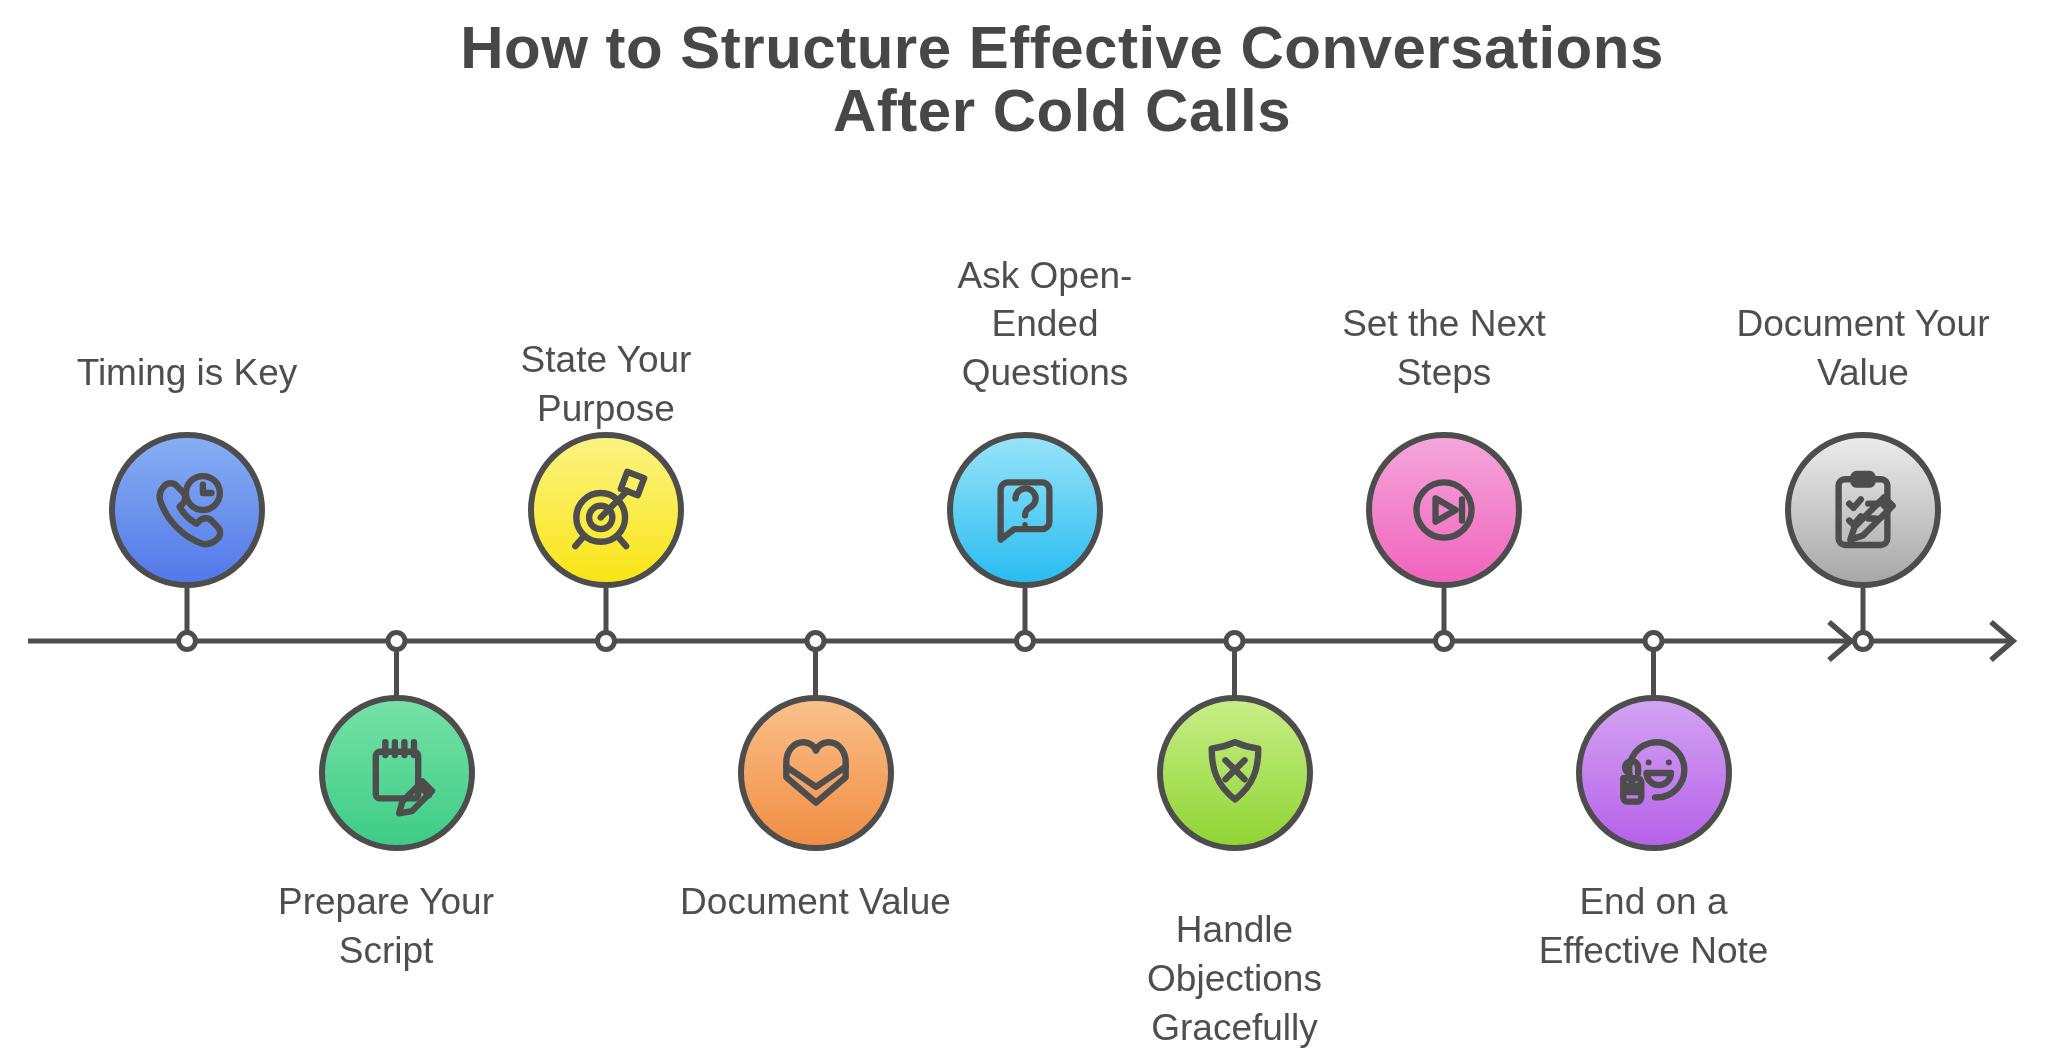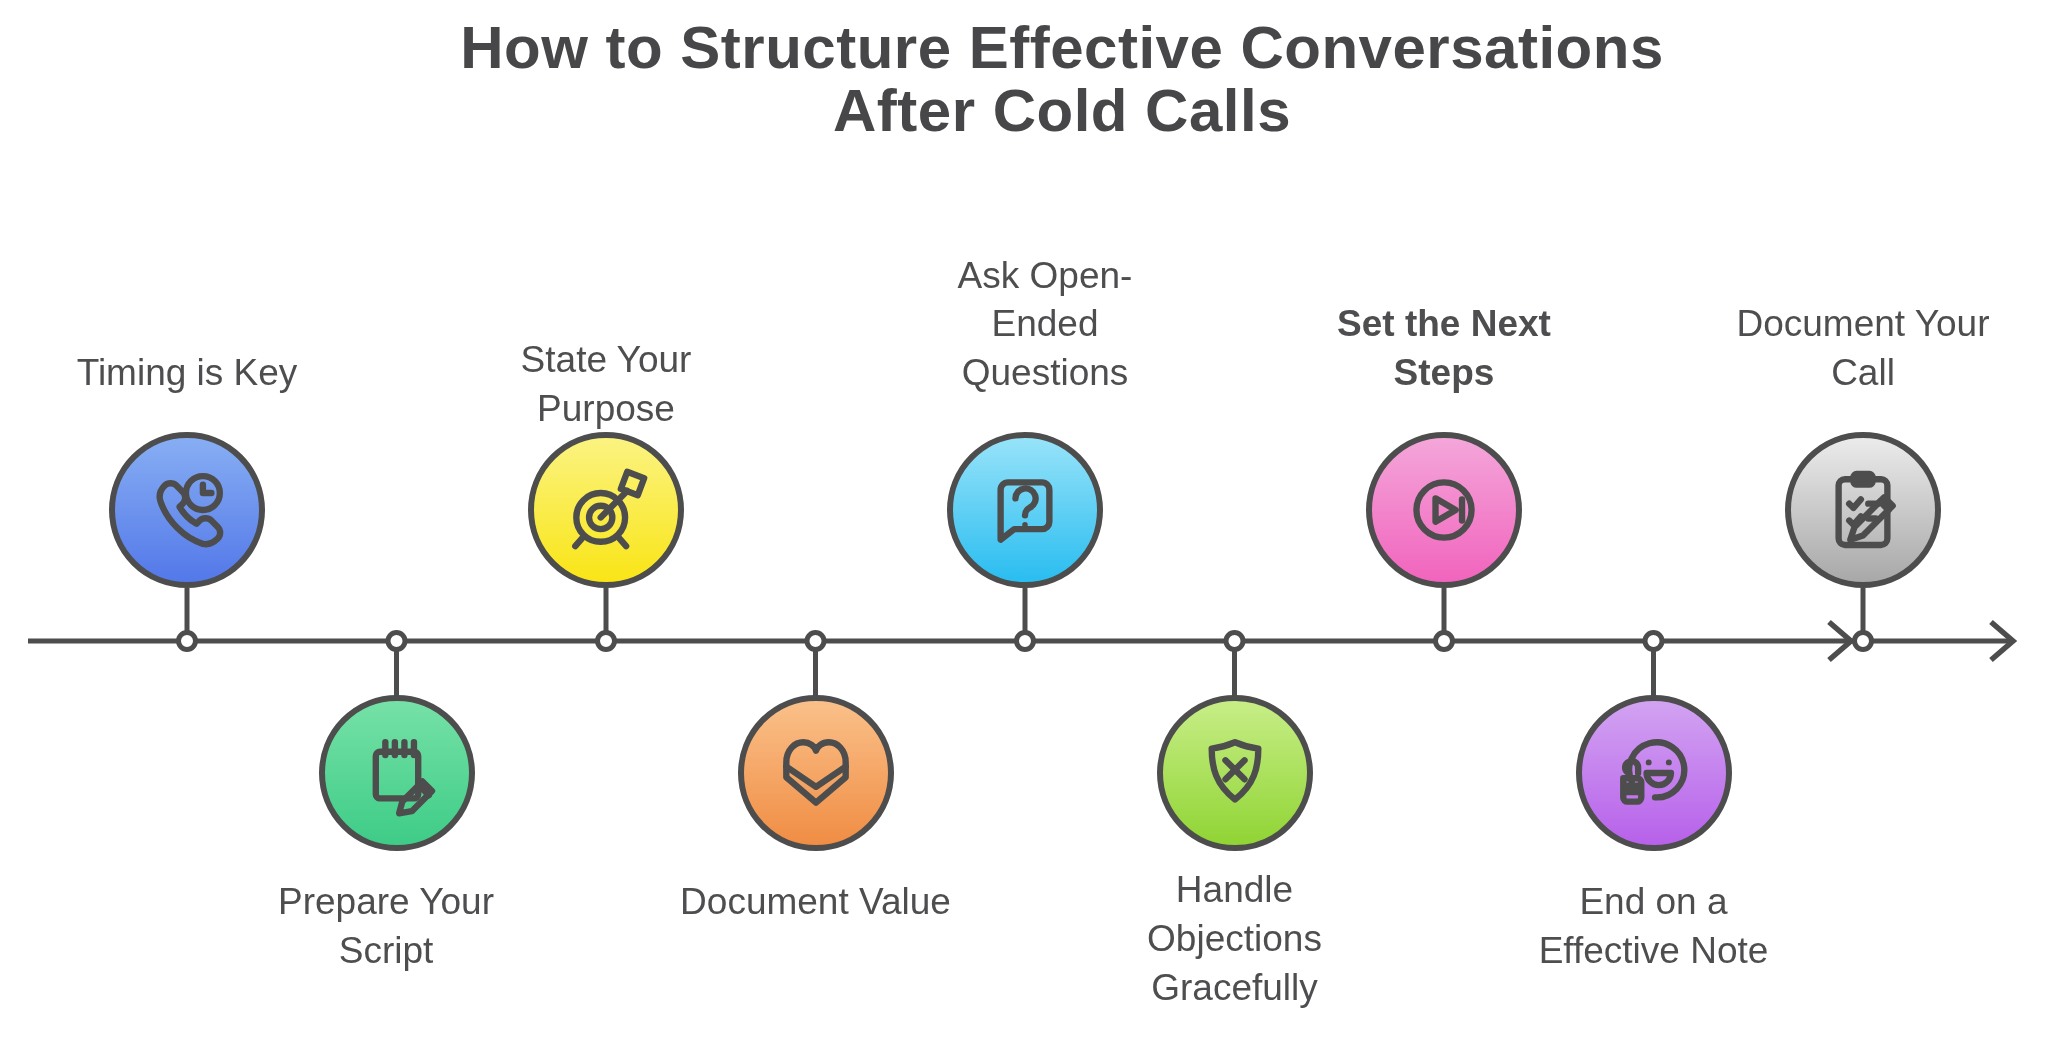--- a/index.html
+++ b/index.html
@@ -125,33 +125,33 @@
 Questions</div>
       </div>
       <div>
         <div class="step-circle" style="left: 1156.5px; top: 695px; background: linear-gradient(rgb(199, 238, 135), rgb(144, 212, 52));">
           <svg class="icon" viewBox="0 0 100 100">
     <path d="M50 21 C57 24 64 26 72 27 C72 45 68 61 50 75 C32 61 28 45 28 27 C36 26 43 24 50 21 Z"></path>
     <path d="M41 38 L59 56"></path>
             <path d="M59 38 L41 56"></path>
           </svg>
         </div>
-        <div class="step-label" style="left: 1054.5px; top: 866px;">Handle
+        <div class="step-label" style="left: 1054.5px; top: 906px;">Handle
 Objections
 Gracefully</div>
       </div>
       <div>
         <div class="step-circle" style="left: 1366px; top: 432px; background: linear-gradient(rgb(244, 166, 218), rgb(241, 100, 189));">
           <svg class="icon" viewBox="0 0 100 100">
     <circle cx="50" cy="50" r="26"></circle>
     <path d="M42 39 L61 50 L42 61 Z"></path>
     <path d="M67 40 V60"></path>
           </svg>
         </div>
-        <div class="step-label" style="left: 1264px; bottom: 662px; font-weight: bold;">Set the Next
+        <div class="step-label" style="left: 1264px; bottom: 662px;">Set the Next
 Steps</div>
       </div>
       <div>
         <div class="step-circle" style="left: 1575.5px; top: 695px; background: linear-gradient(rgb(210, 163, 242), rgb(183, 97, 234));">
           <svg class="icon" viewBox="0 0 100 100">
     <path d="M29 58 A26 26 0 1 1 51 73"></path>
     <circle class="fill" cx="45" cy="40" r="2.8"></circle>
             <circle class="fill" cx="64" cy="40" r="2.8"></circle>
     <path d="M43 50 a11.5 11.5 0 0 0 23 0 z"></path>
     <path d="M26 50 c-5 -3 -4 -10 2 -11 c4 -1 7 2 7 6 l0 5"></path>
@@ -170,16 +170,16 @@
     <rect x="41" y="16" width="18" height="10" rx="3"></rect>
     <path d="M37 44 l4 4 l7 -8"></path>
             <path d="M37 60 l4 4 l7 -8"></path>
     <path d="M55 44 h9"></path>
             <path d="M55 58 h7"></path>
     <path d="M38 78 L42 66 L70 38 L78 46 L50 74 Z"></path>
     <path d="M66 42 L74 50"></path>
           </svg>
         </div>
         <div class="step-label" style="left: 1683px; bottom: 662px;">Document Your
-Call</div>
+Value</div>
       </div>
     </div>
 </div>
 
 </body></html>

